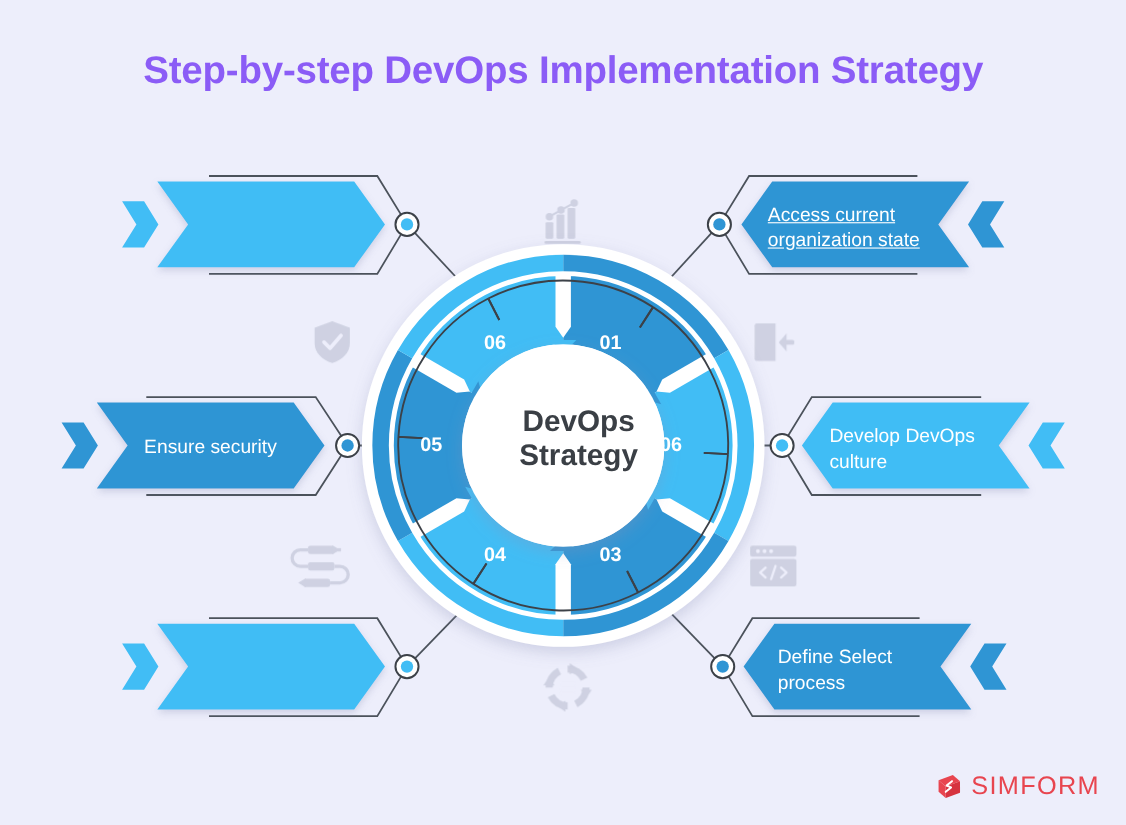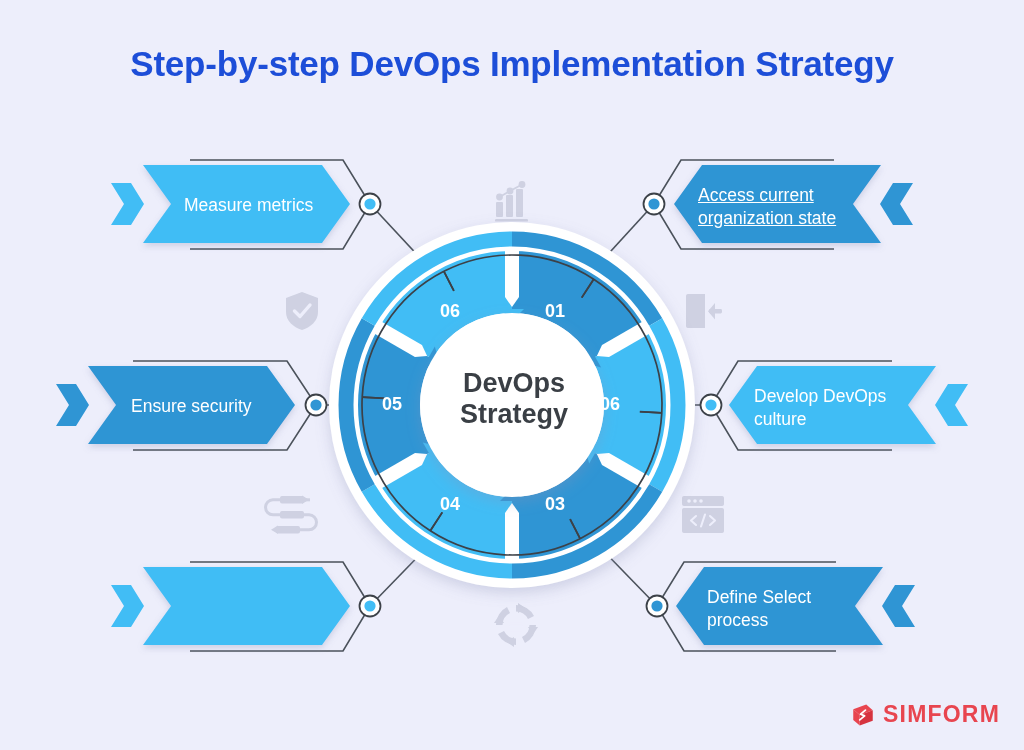--- a/index.html
+++ b/index.html
@@ -12,21 +12,21 @@
   }
   #stage { position:absolute; inset:0; }
 
   
   #page-title {
     position:absolute;
     left:0; right:0; top:44px;
     text-align:center;
     font-size:35px;
     font-weight:bold;
-    color:#1d4ed8;
+    color:#8b5cf6;
     letter-spacing:-0.2px;
   }
 
   
   .layer { position:absolute; left:0; top:0; width:1024px; height:750px; }
   #connector-layer { z-index:1; }
   #wheel-layer { z-index:3; }
   #banner-layer { z-index:4; }
   #deco-layer { z-index:2; }
 
@@ -39,21 +39,21 @@
     line-height:1.32;
     font-weight:normal;
     white-space:pre-line;
   }
   .bt-left  { text-align:left; }
 
   
   #wheel-center-text {
     position:absolute;
     z-index:6;
-    left:420px; top:368px;
+    left:432px; top:368px;
     width:188px;
     text-align:center;
     font-size:27px;
     font-weight:bold;
     line-height:1.16;
     color:#3a3f45;
     white-space:pre-line;
   }
 
   
@@ -71,21 +71,21 @@
   #brand-logo {
     position:absolute;
     z-index:7;
     right:24px; bottom:22px;
     display:flex;
     align-items:center;
     gap:7px;
   }
   #brand-wordmark {
     font-size:23px;
-    font-weight:bold;
+    font-weight:normal;
     color:#e8454f;
     letter-spacing:1.2px;
   }
 </style>
 </head>
 <body style="background: rgb(237, 238, 251);">
 
 <div id="stage">
 
   <div id="page-title">Step-by-step DevOps Implementation Strategy</div>
@@ -387,21 +387,20 @@
   <div id="wheel-center-text">DevOps
 Strategy</div>
 
   <div class="step-num" style="left:545px; top:301px;">01</div>
   <div class="step-num" style="left:600px; top:394px;">06</div>
   <div class="step-num" style="left:545px; top:494px;">03</div>
   <div class="step-num" style="left:440px; top:494px;">04</div>
   <div class="step-num" style="left:382px; top:394px;">05</div>
   <div class="step-num" style="left:440px; top:301px;">06</div>
 
-  <div class="banner-text bt-left" style="left:184px; top:194px; width:160px;">Measure metrics</div>
 
   <div class="banner-text bt-left" style="left:131px; top:395px; width:160px;">Ensure security</div>
 
 
   <div class="banner-text bt-left" style="left:698px; top:184px; width:170px;text-decoration:underline;">Access current
 organization state</div>
 
   <div class="banner-text bt-left" style="left:754px; top:385px; width:165px;">Develop DevOps
 culture</div>
 

